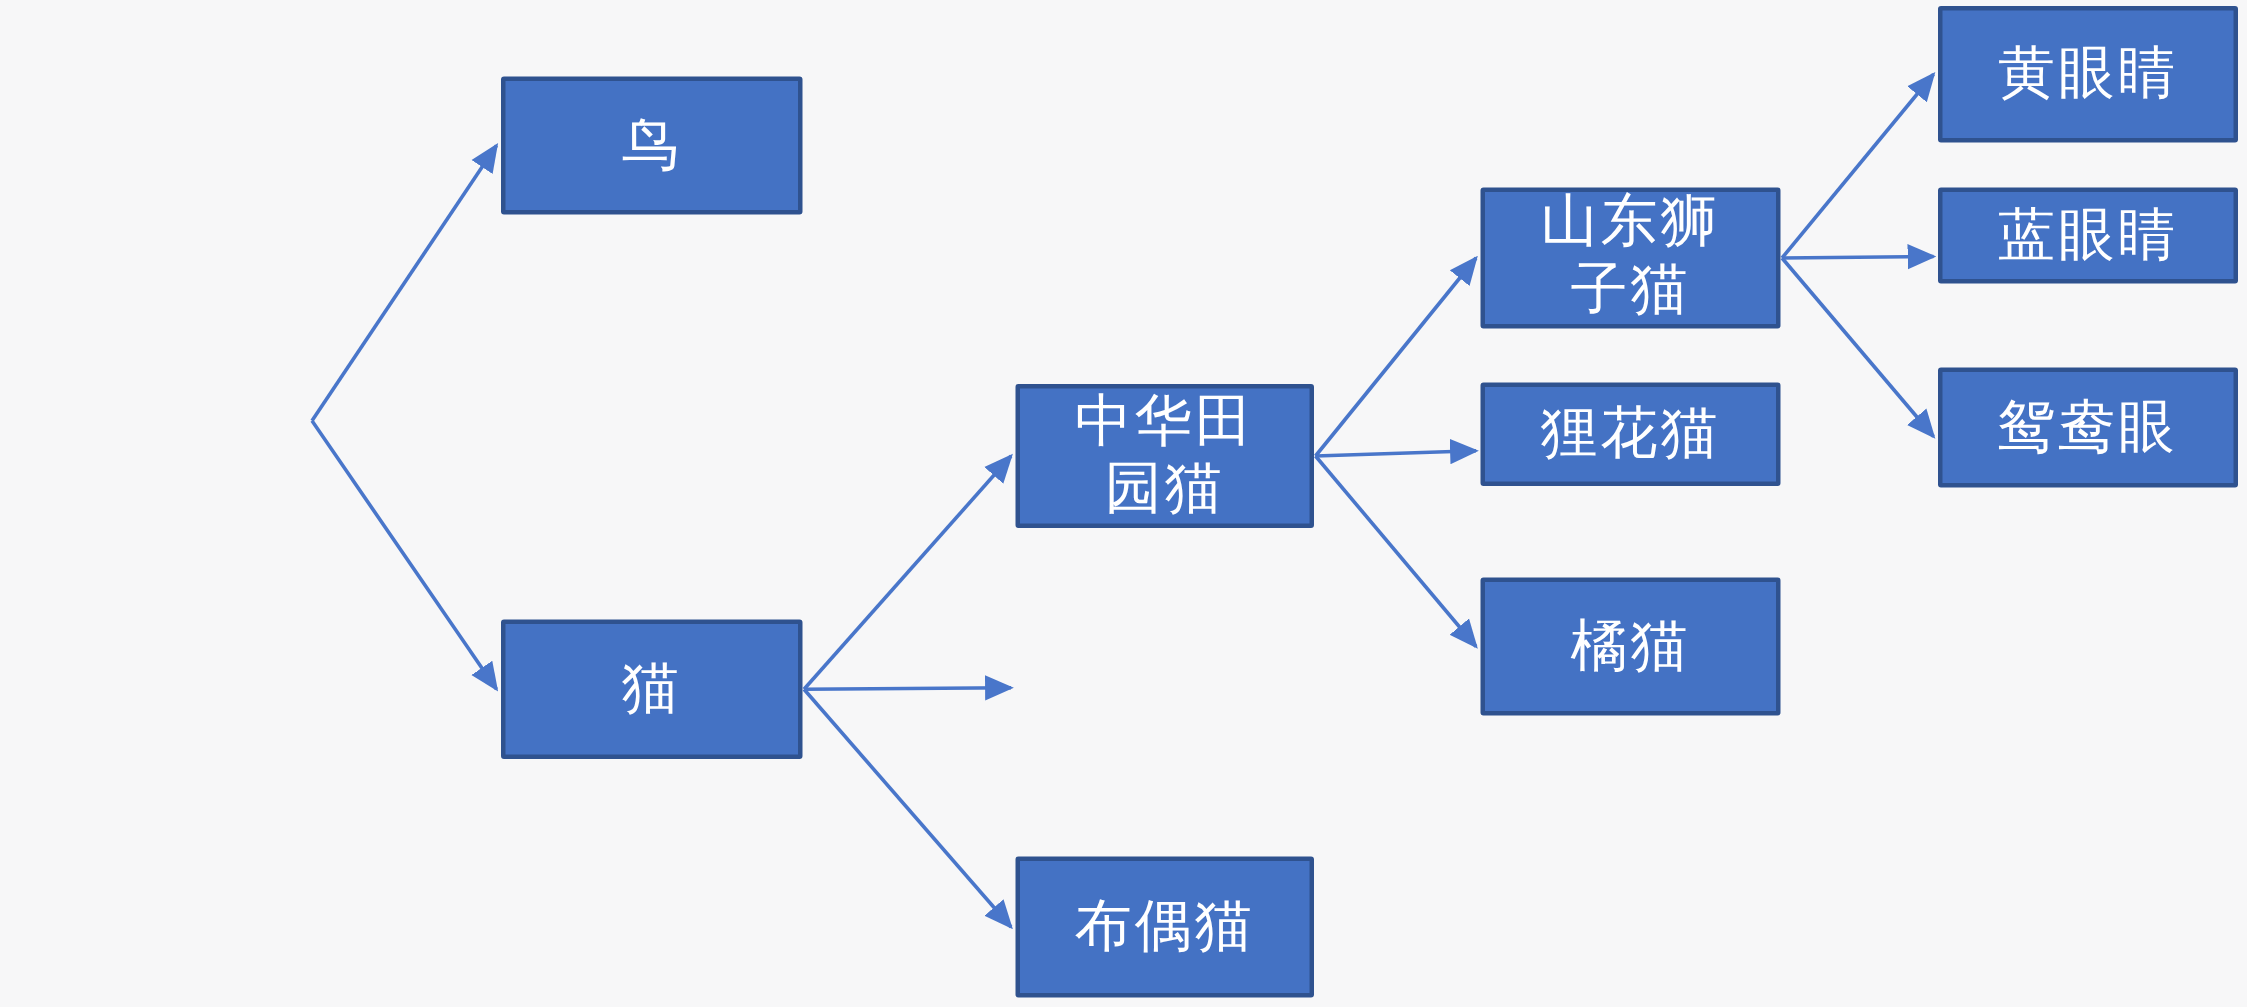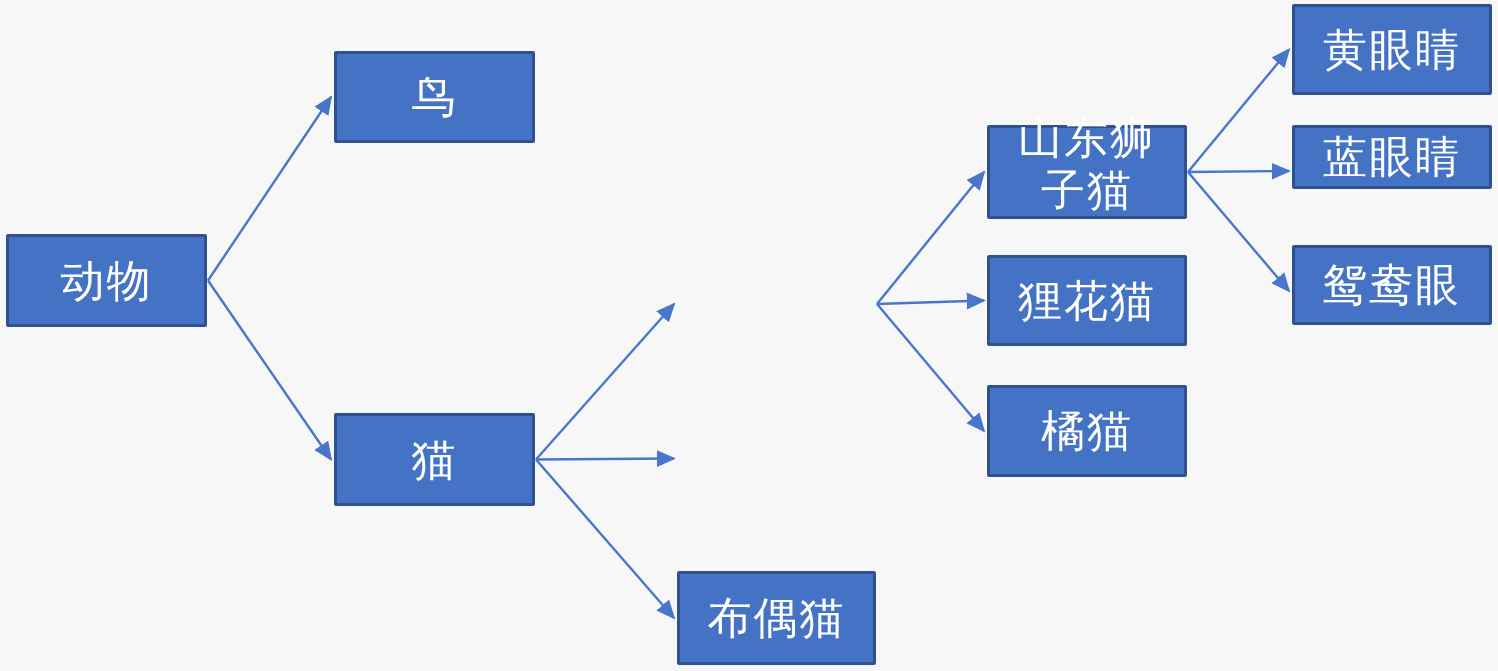--- a/index.html
+++ b/index.html
@@ -38,21 +38,21 @@
     background: var(--node-fill, #4472c4);
     border: 3px solid var(--node-border, #2f528f);
     border-radius: 2px;
     display: flex;
     align-items: center;
     justify-content: center;
     cursor: default;
   }
   .node-label {
     color: var(--node-text, #ffffff);
-    font-size: 44px;
+    font-size: 38px;
     line-height: 1.18;
     text-align: center;
     white-space: pre-line;
     letter-spacing: 2px;
     user-select: none;
   }
 </style>
 </head>
 <body>
 
@@ -70,37 +70,38 @@
       <line x1="536" y1="459.5" x2="674" y2="458.5" marker-end="url(#arrowhead)"></line>
       <line x1="536" y1="459.5" x2="674" y2="618" marker-end="url(#arrowhead)"></line>
       <line x1="877" y1="304" x2="984" y2="172" marker-end="url(#arrowhead)"></line>
       <line x1="877" y1="304" x2="984" y2="300.5" marker-end="url(#arrowhead)"></line>
       <line x1="877" y1="304" x2="984" y2="431" marker-end="url(#arrowhead)"></line>
       <line x1="1188" y1="172" x2="1289" y2="49.5" marker-end="url(#arrowhead)"></line>
       <line x1="1188" y1="172" x2="1289" y2="171" marker-end="url(#arrowhead)"></line>
       <line x1="1188" y1="172" x2="1289" y2="291" marker-end="url(#arrowhead)"></line>
     </svg>
 
-  <div class="node" style="left: 6px; top: 234px; width: 201px; height: 93px;">
-    <span class="node-label">动物</span>
-  </div>
   <div class="node" style="left: 334px; top: 51px; width: 201px; height: 92px;">
     <span class="node-label">鸟</span>
   </div>
   <div class="node" style="left: 334px; top: 413px; width: 201px; height: 93px;">
     <span class="node-label">猫</span>
+  </div>
+  <div class="node" style="left: 677px; top: 256px; width: 199px; height: 96px;">
+    <span class="node-label">中华田
+园猫</span>
   </div>
   <div class="node" style="left: 677px; top: 571px; width: 199px; height: 94px;">
     <span class="node-label">布偶猫</span>
   </div>
   <div class="node" style="left: 987px; top: 125px; width: 200px; height: 94px; align-items: flex-end;">
     <span class="node-label">山东狮
 子猫</span>
   </div>
-  <div class="node" style="left: 987px; top: 255px; width: 200px; height: 91px;">
+  <div class="node" style="left: 987px; top: 255px; width: 200px; height: 69px;">
     <span class="node-label">狸花猫</span>
   </div>
   <div class="node" style="left: 987px; top: 385px; width: 200px; height: 92px;">
     <span class="node-label">橘猫</span>
   </div>
   <div class="node" style="left: 1292px; top: 4px; width: 200px; height: 91px;">
     <span class="node-label">黄眼睛</span>
   </div>
   <div class="node" style="left: 1292px; top: 125px; width: 200px; height: 64px;">
     <span class="node-label">蓝眼睛</span>

